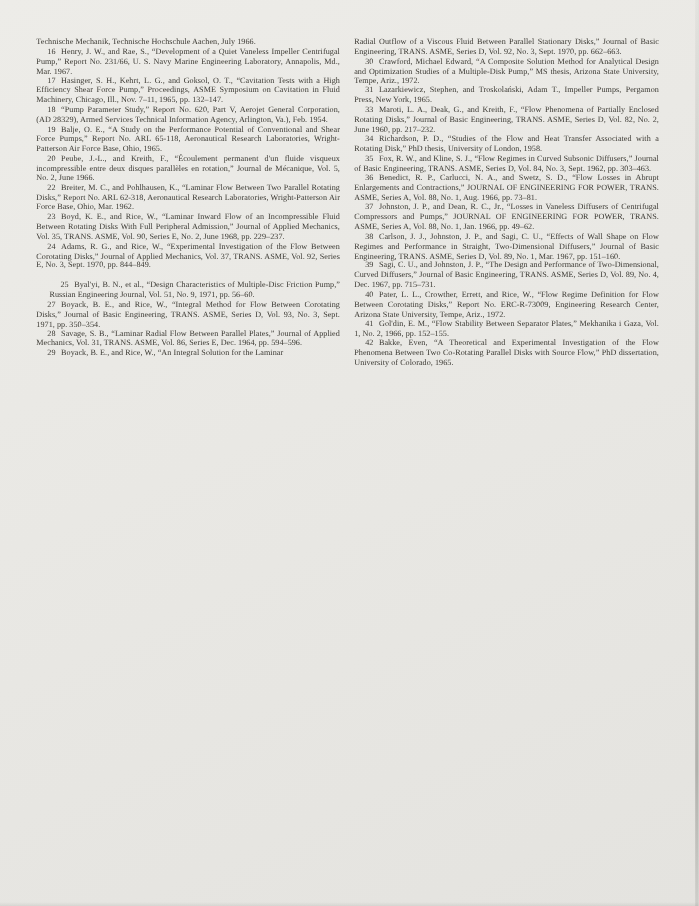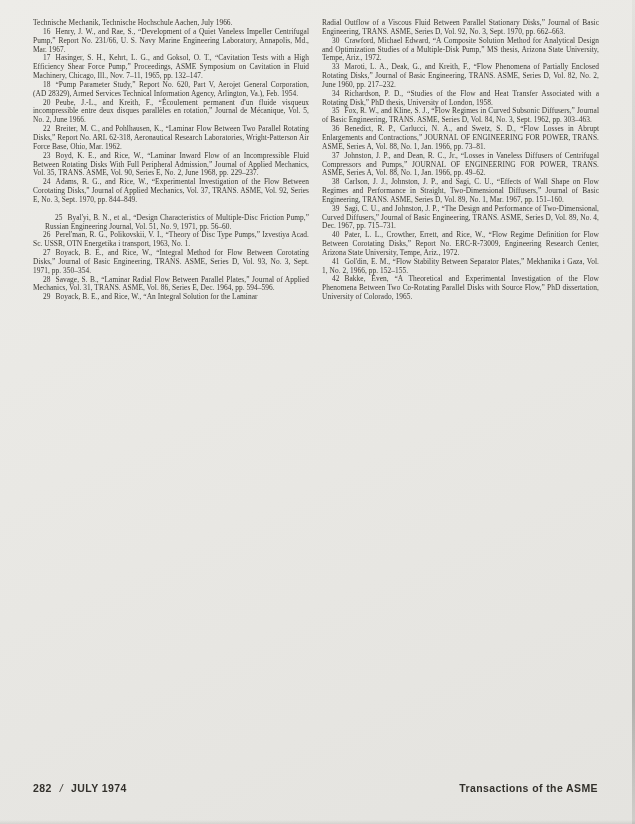--- a/index.html
+++ b/index.html
@@ -10,21 +10,21 @@
     overflow: hidden;
   }
   .page {
     position: relative;
     width: 635px; height: 824px;
     background: linear-gradient(155deg, #edece8 0%, #e9e8e4 45%, #e4e3df 100%);
     color: #3a3832;
   }
   .col {
     position: absolute;
-    top: 19px;
+    top: 34px;
     font-size: 7.4px;
     line-height: 8.85px;
     letter-spacing: 0.05px;
   }
   .col-left  { left: 33px;  width: 276px; }
   .col-right { left: 322px; width: 277px; }
   p.ref, p.cont {
     margin: 0;
     text-align: justify;
   }
@@ -68,51 +68,44 @@
 <body>
 
 <div class="page">
 
   <div class="col col-left">
     <p class="cont">Technische Mechanik, Technische Hochschule Aachen, July 1966.</p>
 
     <p class="ref"><span class="rn">16</span><span>Henry, J. W., and Rae, S., “Development of a Quiet Vaneless Impeller Centrifugal Pump,” Report No. 231/66, U. S. Navy Marine Engineering Laboratory, Annapolis, Md., Mar. 1967.</span></p>
     <p class="ref"><span class="rn">17</span><span>Hasinger, S. H., Kehrt, L. G., and Goksol, O. T., “Cavitation Tests with a High Efficiency Shear Force Pump,” Proceedings, ASME Symposium on Cavitation in Fluid Machinery, Chicago, Ill., Nov. 7–11, 1965, pp. 132–147.</span></p>
     <p class="ref"><span class="rn">18</span><span>“Pump Parameter Study,” Report No. 620, Part V, Aerojet General Corporation, (AD 28329), Armed Services Technical Information Agency, Arlington, Va.), Feb. 1954.</span></p>
+    <p class="ref"><span class="rn">19</span><span>Balje, O. E., “A Study on the Performance Potential of Conventional and Shear Force Pumps,” Report No. ARL 65-118, Aeronautical Research Laboratories, Wright-Patterson Air Force Base, Ohio, 1965.</span></p>
     <p class="ref"><span class="rn">20</span><span>Peube, J.-L., and Kreith, F., “Écoulement permanent d'un fluide visqueux incompressible entre deux disques parallèles en rotation,” Journal de Mécanique, Vol. 5, No. 2, June 1966.</span></p>
     <p class="ref"><span class="rn">22</span><span>Breiter, M. C., and Pohlhausen, K., “Laminar Flow Between Two Parallel Rotating Disks,” Report No. ARL 62-318, Aeronautical Research Laboratories, Wright-Patterson Air Force Base, Ohio, Mar. 1962.</span></p>
     <p class="ref"><span class="rn">23</span><span>Boyd, K. E., and Rice, W., “Laminar Inward Flow of an Incompressible Fluid Between Rotating Disks With Full Peripheral Admission,” Journal of Applied Mechanics, Vol. 35, TRANS. ASME, Vol. 90, Series E, No. 2, June 1968, pp. 229–237.</span></p>
     <p class="ref"><span class="rn">24</span><span>Adams, R. G., and Rice, W., “Experimental Investigation of the Flow Between Corotating Disks,” Journal of Applied Mechanics, Vol. 37, TRANS. ASME, Vol. 92, Series E, No. 3, Sept. 1970, pp. 844–849.</span></p>
     <p class="ref gap-before"><span class="rn">25</span><span>Byal'yi, B. N., et al., “Design Characteristics of Multiple-Disc Friction Pump,” Russian Engineering Journal, Vol. 51, No. 9, 1971, pp. 56–60.</span></p>
-    <p class="ref"><span class="rn">26</span><span>Perel'man, R. G., Polikovskii, V. I., “Theory of Disc Type Pumps,” Izvestiya Acad. Sc. USSR, OTN Energetika i transport, 1963, No. 1.</span></p>
     <p class="ref"><span class="rn">27</span><span>Boyack, B. E., and Rice, W., “Integral Method for Flow Between Corotating Disks,” Journal of Basic Engineering, TRANS. ASME, Series D, Vol. 93, No. 3, Sept. 1971, pp. 350–354.</span></p>
     <p class="ref"><span class="rn">28</span><span>Savage, S. B., “Laminar Radial Flow Between Parallel Plates,” Journal of Applied Mechanics, Vol. 31, TRANS. ASME, Vol. 86, Series E, Dec. 1964, pp. 594–596.</span></p>
     <p class="ref"><span class="rn">29</span><span>Boyack, B. E., and Rice, W., “An Integral Solution for the Laminar</span></p>
   </div>
 
   <div class="col col-right">
     <p class="cont">Radial Outflow of a Viscous Fluid Between Parallel Stationary Disks,” Journal of Basic Engineering, TRANS. ASME, Series D, Vol. 92, No. 3, Sept. 1970, pp. 662–663.</p>
 
     <p class="ref"><span class="rn">30</span><span>Crawford, Michael Edward, “A Composite Solution Method for Analytical Design and Optimization Studies of a Multiple-Disk Pump,” MS thesis, Arizona State University, Tempe, Ariz., 1972.</span></p>
+    <p class="ref"><span class="rn">31</span><span>Lazarkiewicz, Stephen, and Troskolański, Adam T., Impeller Pumps, Pergamon Press, New York, 1965.</span></p>
     <p class="ref"><span class="rn">33</span><span>Maroti, L. A., Deak, G., and Kreith, F., “Flow Phenomena of Partially Enclosed Rotating Disks,” Journal of Basic Engineering, TRANS. ASME, Series D, Vol. 82, No. 2, June 1960, pp. 217–232.</span></p>
     <p class="ref"><span class="rn">34</span><span>Richardson, P. D., “Studies of the Flow and Heat Transfer Associated with a Rotating Disk,” PhD thesis, University of London, 1958.</span></p>
     <p class="ref"><span class="rn">35</span><span>Fox, R. W., and Kline, S. J., “Flow Regimes in Curved Subsonic Diffusers,” Journal of Basic Engineering, TRANS. ASME, Series D, Vol. 84, No. 3, Sept. 1962, pp. 303–463.</span></p>
-    <p class="ref"><span class="rn">36</span><span>Benedict, R. P., Carlucci, N. A., and Swetz, S. D., “Flow Losses in Abrupt Enlargements and Contractions,” JOURNAL OF ENGINEERING FOR POWER, TRANS. ASME, Series A, Vol. 88, No. 1, Jan. 1966, pp. 73–81.</span></p>
+    <p class="ref"><span class="rn">36</span><span>Benedict, R. P., Carlucci, N. A., and Swetz, S. D., “Flow Losses in Abrupt Enlargements and Contractions,” JOURNAL OF ENGINEERING FOR POWER, TRANS. ASME, Series A, Vol. 88, No. 1, Aug. 1966, pp. 73–81.</span></p>
     <p class="ref"><span class="rn">37</span><span>Johnston, J. P., and Dean, R. C., Jr., “Losses in Vaneless Diffusers of Centrifugal Compressors and Pumps,” JOURNAL OF ENGINEERING FOR POWER, TRANS. ASME, Series A, Vol. 88, No. 1, Jan. 1966, pp. 49–62.</span></p>
     <p class="ref"><span class="rn">38</span><span>Carlson, J. J., Johnston, J. P., and Sagi, C. U., “Effects of Wall Shape on Flow Regimes and Performance in Straight, Two-Dimensional Diffusers,” Journal of Basic Engineering, TRANS. ASME, Series D, Vol. 89, No. 1, Mar. 1967, pp. 151–160.</span></p>
     <p class="ref"><span class="rn">39</span><span>Sagi, C. U., and Johnston, J. P., “The Design and Performance of Two-Dimensional, Curved Diffusers,” Journal of Basic Engineering, TRANS. ASME, Series D, Vol. 89, No. 4, Dec. 1967, pp. 715–731.</span></p>
     <p class="ref"><span class="rn">40</span><span>Pater, L. L., Crowther, Errett, and Rice, W., “Flow Regime Definition for Flow Between Corotating Disks,” Report No. ERC-R-73009, Engineering Research Center, Arizona State University, Tempe, Ariz., 1972.</span></p>
     <p class="ref"><span class="rn">41</span><span>Gol'din, E. M., “Flow Stability Between Separator Plates,” Mekhanika i Gaza, Vol. 1, No. 2, 1966, pp. 152–155.</span></p>
     <p class="ref"><span class="rn">42</span><span>Bakke, Even, “A Theoretical and Experimental Investigation of the Flow Phenomena Between Two Co-Rotating Parallel Disks with Source Flow,” PhD dissertation, University of Colorado, 1965.</span></p>
   </div>
 
-  <div class="footer">
-    <div class="left-group">
-      <span>282</span>
-      <span class="sep">/</span>
-      <span>JULY 1974</span>
-    </div>
-    <span>Transactions of the ASME</span>
-  </div>
 
   <div class="edge-shadow-right"></div>
   <div class="edge-shadow-bottom"></div>
 </div>
 
 </body></html>

